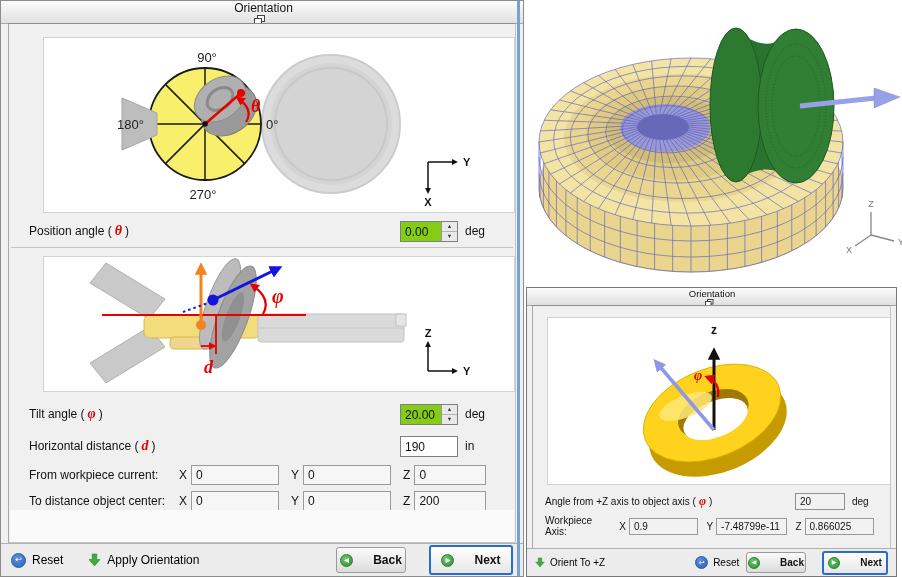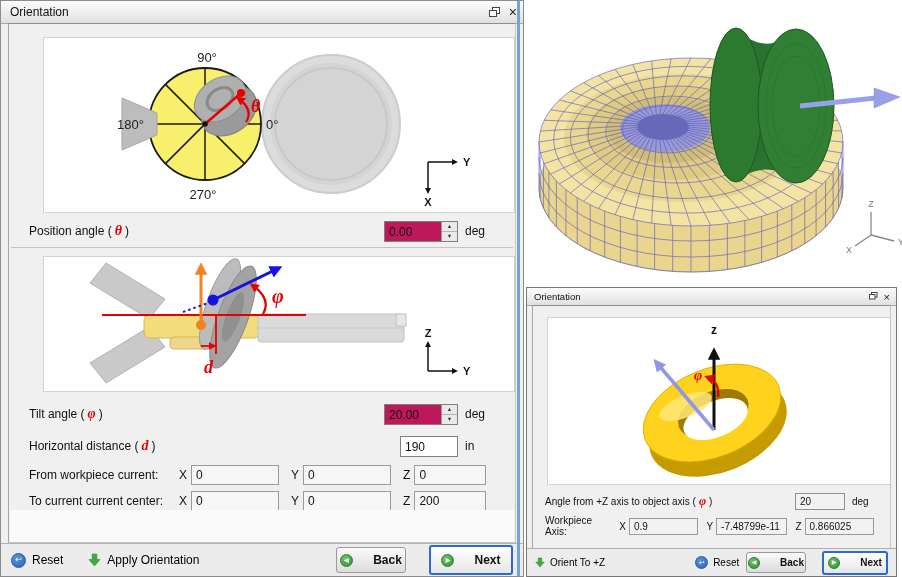--- a/index.html
+++ b/index.html
@@ -1,40 +1,40 @@
 <!DOCTYPE html>
 <html><head>
 <meta charset="utf-8">
 <style>
   html,body{margin:0;padding:0;}
   body{width:902px;height:577px;position:relative;background:#fff;overflow:hidden;
        font-family:"Liberation Sans",sans-serif;-webkit-font-smoothing:antialiased;}
   .dlg{position:absolute;background:#f0f0f0;border:1px solid #8c8c8c;box-sizing:border-box;}
   
   .titlebar{display:flex;align-items:center;padding:0 6px;background:linear-gradient(#fcfcfc,#e0e0e0);
-            border-bottom:1px solid #a6a6a6;}
+            border-bottom:1px solid #a6a6a6;flex-direction:column;}
   .titlebar .t{flex:1;color:#111;}
   .tb-ico{display:flex;align-items:center;justify-content:center;cursor:default;color:#222;}
   
   #left-dlg{left:0;top:0;width:524px;height:577px;}
   #left-dlg .titlebar{height:22px;font-size:12px;padding-left:9px;}
   #left-dlg .blue-edge{position:absolute;top:0;right:3px;width:3px;height:100%;background:#74a3d4;z-index:5;}
   .content{position:absolute;left:7px;right:7px;top:22px;bottom:33px;background:#f0f0f0;
            border:1px solid;border-color:#8f8f8f #c6c6c6 #c6c6c6 #a8a8a8;overflow:hidden;}
   .bottom-fill{position:absolute;left:1px;right:1px;bottom:0;height:32px;background:#fafafa;}
   .diag{background:#fff;border:1px solid #d2d2d2;display:block;}
   #diag1{margin:13px 0 0 34px;}
   #diag2{margin:8px 0 0 34px;}
   .row{display:flex;align-items:center;padding:0 24px 0 20px;font-size:12px;color:#111;}
   .row.ang{height:32px;margin-top:2px;justify-content:flex-end;}
   .row.coord{height:26px;}
   .sep{border-top:1px solid #c4c4c4;margin:0 2px;}
   .sym{color:#e60000;font-weight:bold;font-style:italic;font-family:"Liberation Serif",serif;font-size:14px;padding:0 3px;}
   .unit{width:26px;margin-left:7px;}
-  .spin{margin-left:auto;width:74px;height:21px;border:1px solid #7f7f7f;background:#be185d;display:flex;box-sizing:border-box;}
+  .spin{margin-left:auto;width:58px;height:21px;border:1px solid #7f7f7f;background:#84cc16;display:flex;box-sizing:border-box;}
   .spin .v{flex:1;font-size:12px;padding:3px 0 0 4px;}
   .spin .btns{width:15px;border-left:1px solid #9a9a9a;display:flex;flex-direction:column;background:#e9e9e9;}
   .spin .btns span{flex:1;display:flex;align-items:center;justify-content:center;font-size:5.5px;color:#333;}
   .spin .btns .up{border-bottom:1px solid #b5b5b5;}
   .inp{margin-left:auto;width:58px;height:21px;border:1px solid #7f7f7f;background:#fff;box-sizing:border-box;
        font-size:12px;padding:3px 0 0 4px;}
   .cfield{height:20px;border:1px solid #9a9a9a;background:#f6f6f6;box-sizing:border-box;font-size:12px;padding:2px 0 0 4px;}
   .clabel{margin:0 4px 0 12px;}
   .row.coord .name{width:150px;}
   
@@ -227,21 +227,21 @@
       <span class="name">From workpiece current:</span>
       <span class="clabel" style="margin-left:0;">X</span>
       <span class="cfield" style="width:88px;">0</span>
       <span class="clabel">Y</span>
       <span class="cfield" style="width:88px;">0</span>
       <span class="clabel">Z</span>
       <span class="cfield" style="width:72px;">0</span>
     </div>
 
     <div class="row coord">
-      <span class="name">To current current center:</span>
+      <span class="name">To distance object center:</span>
       <span class="clabel" style="margin-left:0;">X</span>
       <span class="cfield" style="width:88px;">0</span>
       <span class="clabel">Y</span>
       <span class="cfield" style="width:88px;">0</span>
       <span class="clabel">Z</span>
       <span class="cfield" style="width:72px;">200</span>
     </div>
   </div>
 
   <div class="toolbar">

